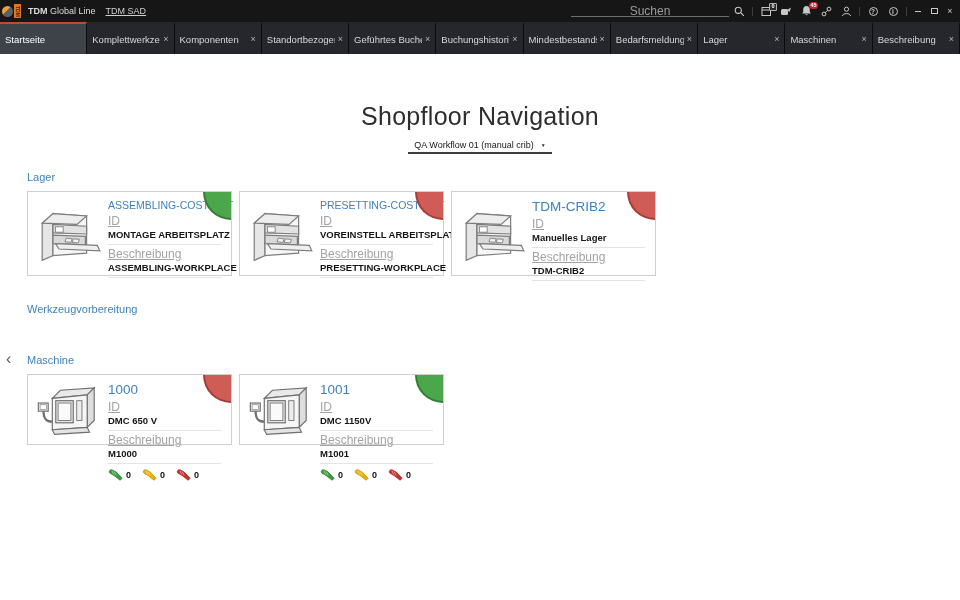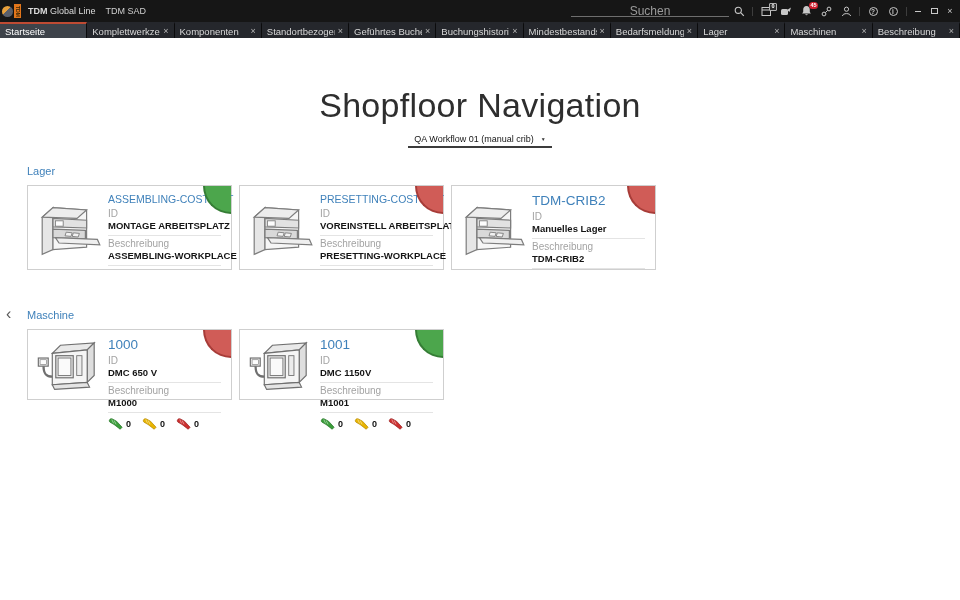--- a/index.html
+++ b/index.html
@@ -9,21 +9,21 @@
   
   .titlebar { height:22px; background:#161616; display:flex; align-items:center;
     color:#dcdcdc; font-size:9px; padding-right:2px; }
   .logo-circle { width:11px; height:11px; border-radius:50%; margin-left:2px;
     background:linear-gradient(135deg,#e8a13c 45%,#5a5f6b 45%); flex:0 0 auto; }
   .brand-strip { width:7px; height:14px; background:#e2761b; color:#3c2605;
     font-size:5px; font-weight:bold; writing-mode:vertical-rl; text-align:center;
     line-height:7px; margin-left:1px; flex:0 0 auto; letter-spacing:0; }
   .app-title { margin-left:7px; white-space:nowrap; }
   .app-title b { font-weight:bold; }
-  .workspace { margin-left:10px; white-space:nowrap; color:#cfcfcf; }
+  .workspace { margin-left:10px; white-space:nowrap; color:#cfcfcf;text-decoration:underline; }
   .tb-spacer { flex:1; }
   .search-input { width:158px; background:transparent; border:none; outline:none;
     border-bottom:1px solid #6e6e6e; color:#c8c8c8; font-size:12px; height:11px;
     text-align:center; font-family:"Liberation Sans", sans-serif; }
   .search-input::placeholder { color:#9a9a9a; }
   .tb-icon { position:relative; width:15px; height:12px; display:flex;
     align-items:center; justify-content:center; margin:0 2.5px; flex:0 0 auto; }
   .tb-icon svg { display:block; }
   .tb-divider { width:1px; height:9px; background:#3d3d3d; margin:0 3px; flex:0 0 auto; }
   .mini-badge { position:absolute; top:-2px; right:-3px; background:#2a2a2a;
@@ -34,31 +34,31 @@
     padding:0 1px; border-radius:4px; font-weight:bold; }
   .ring-icon { width:9px; height:9px; border:1px solid #c8c8c8; border-radius:50%;
     color:#c8c8c8; font-size:6.5px; line-height:7px; text-align:center;
     font-weight:bold; }
   .win-btn { width:16px; height:12px; display:flex; align-items:center;
     justify-content:center; color:#c8c8c8; font-size:9px; flex:0 0 auto; }
   .min-glyph { width:6px; height:1px; background:#c8c8c8; display:block; }
   .max-glyph { width:7px; height:6px; border:1px solid #c8c8c8; display:block; }
 
   
-  .tabbar { height:16px; background:#0f1013; display:flex; }
+  .tabbar { height:32px; background:#0f1013; display:flex; }
   .tab { flex:1 1 0; background:#25272c; color:#d8d8d8; font-size:9.5px;
     display:flex; align-items:center; padding:0 5px; border-top:2px solid transparent;
     border-right:1px solid #0b0b0c; min-width:0; cursor:default; }
   .tab .lbl { flex:1; white-space:nowrap; overflow:hidden; }
   .tab .x { color:#b5b5b5; font-size:9px; margin-left:3px; flex:0 0 auto; }
   .tab.active { background:#3e434a; border-top-color:#bf4b33; color:#fff; }
 
   
   .page { height:570px; background:#fff; position:relative; }
-  .page-title { text-align:center; font-size:34px; font-weight:300; color:#2e2e2e;
+  .page-title { text-align:center; font-size:25px; font-weight:300; color:#2e2e2e;
     padding-top:48px; letter-spacing:.3px; }
   .workflow { margin:9px auto 0; width:fit-content; font-size:9px; color:#161616;
     border-bottom:2px solid #3c3c3c; padding:0 6px 2px; display:flex;
     align-items:center; gap:7px; cursor:pointer; }
   .workflow .arrow { font-size:5px; color:#333; }
 
   .inner { margin-left:27px; }
   .section-title { color:#3f81ba; font-size:11px; }
   .sec-lager { margin-top:17px; margin-bottom:8px; }
   .sec-werk { margin-top:27px; }
@@ -70,21 +70,21 @@
   .card { width:205px; border:1px solid #cfcfcf; background:#fff; position:relative;
     display:flex; cursor:pointer; }
   .card.h-lager { height:85px; }
   .card.h-masch { height:71px; }
   .card-icon { width:80px; flex:0 0 auto; display:flex; align-items:center;
     justify-content:center; }
   .card-body { flex:1; padding:7px 10px 0 0; min-width:0; }
   .card-title { color:#3f81ba; margin-bottom:3px; white-space:nowrap; }
   .card-title.small { font-size:10.5px; }
   .card-title.large { font-size:13.5px; }
-  .f-label { font-size:10px; color:#a3a3a3; margin-top:2px; }
+  .f-label { font-size:12px; color:#a3a3a3; margin-top:2px;text-decoration:underline; }
   .f-value { font-size:9.5px; font-weight:bold; color:#141414; margin-top:1px;
     white-space:nowrap; }
   .sep { border-bottom:1px solid #e4e4e4; margin-top:4px; }
   .tools { display:flex; align-items:center; gap:11px; margin-top:4px; }
   .tool { display:flex; align-items:center; gap:3px; }
   .tool b { font-size:9px; color:#111; }
 
   .corner { position:absolute; top:0; right:0; width:28px; height:28px;
     border-bottom-left-radius:100%; }
   .corner.green { background:#4ca64c; border-left:2px solid #357d35;
@@ -296,20 +296,21 @@
           <div class="f-label">ID</div>
           <div class="f-value">Manuelles Lager</div>
           <div class="sep"></div>
           <div class="f-label">Beschreibung</div>
           <div class="f-value">TDM-CRIB2</div>
           <div class="sep"></div>
         </div>
       </div>
     </div>
 
+    <div class="section-title sec-werk">Werkzeugvorbereitung</div>
 
     <div class="sec-masch-row">
       <span class="chevron-left">‹</span>
       <div class="section-title">Maschine</div>
     </div>
 
     <div class="card-row">
 
       <div class="card h-masch">
         <span class="corner red"></span>

